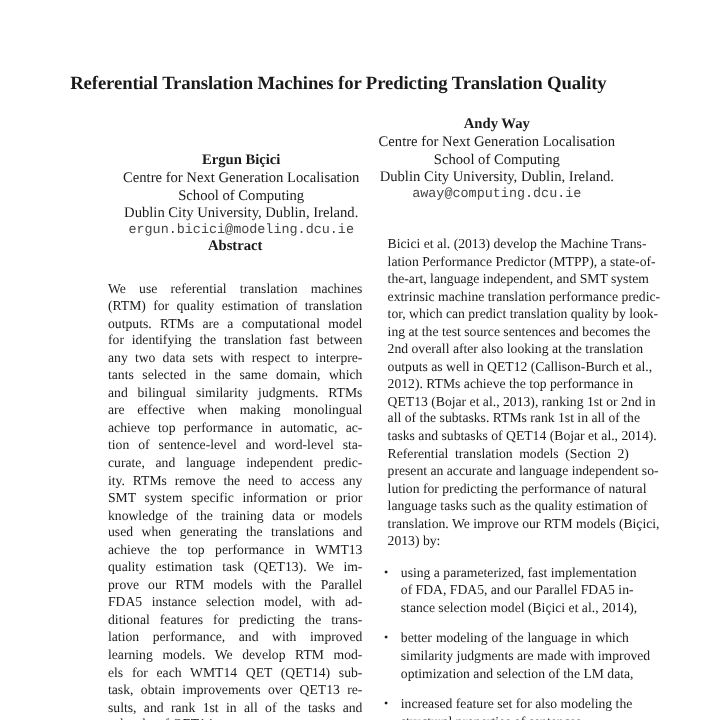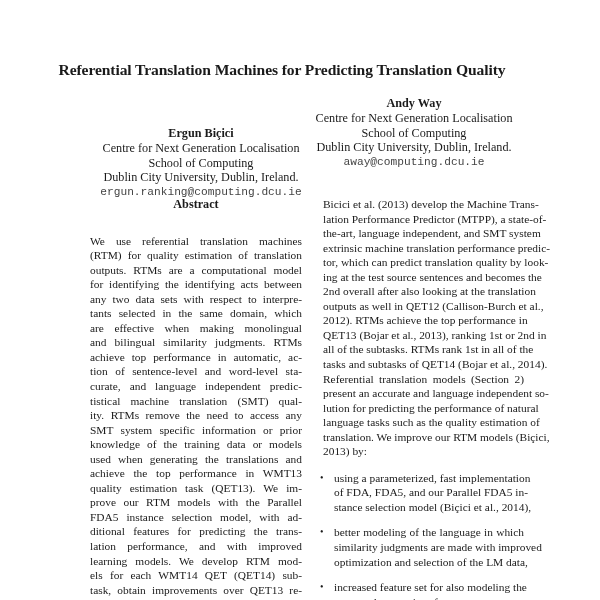--- a/index.html
+++ b/index.html
@@ -30,46 +30,45 @@
 
 <div>
 
   <div class="title">Referential Translation Machines for Predicting Translation Quality</div>
 
   <div class="author" id="author-1">
     <div class="name">Ergun Biçici</div>
     <div>Centre for Next Generation Localisation</div>
     <div>School of Computing</div>
     <div>Dublin City University, Dublin, Ireland.</div>
-    <div class="email">ergun.ranking@computing.dcu.ie</div>
+    <div class="email">ergun.bicici@modeling.dcu.ie</div>
   </div>
 
   <div class="author" id="author-2">
     <div class="name">Andy Way</div>
     <div>Centre for Next Generation Localisation</div>
     <div>School of Computing</div>
     <div>Dublin City University, Dublin, Ireland.</div>
     <div class="email">away@computing.dcu.ie</div>
   </div>
 
   <div class="col" id="col-left">
     <div class="heading-center">Abstract</div>
     <div class="para">
       <span class="line">We use referential translation machines</span>
       <span class="line">(RTM) for quality estimation of translation</span>
       <span class="line">outputs. RTMs are a computational model</span>
-      <span class="line">for identifying the identifying acts between</span>
+      <span class="line">for identifying the translation fast between</span>
       <span class="line">any two data sets with respect to interpre-</span>
       <span class="line">tants selected in the same domain, which</span>
+      <span class="line">and bilingual similarity judgments. RTMs</span>
       <span class="line">are effective when making monolingual</span>
-      <span class="line">and bilingual similarity judgments. RTMs</span>
       <span class="line">achieve top performance in automatic, ac-</span>
       <span class="line">tion of sentence-level and word-level sta-</span>
       <span class="line">curate, and language independent predic-</span>
-      <span class="line">tistical machine translation (SMT) qual-</span>
       <span class="line">ity. RTMs remove the need to access any</span>
       <span class="line">SMT system specific information or prior</span>
       <span class="line">knowledge of the training data or models</span>
       <span class="line">used when generating the translations and</span>
       <span class="line">achieve the top performance in WMT13</span>
       <span class="line">quality estimation task (QET13). We im-</span>
       <span class="line">prove our RTM models with the Parallel</span>
       <span class="line">FDA5 instance selection model, with ad-</span>
       <span class="line">ditional features for predicting the trans-</span>
       <span class="line">lation performance, and with improved</span>

